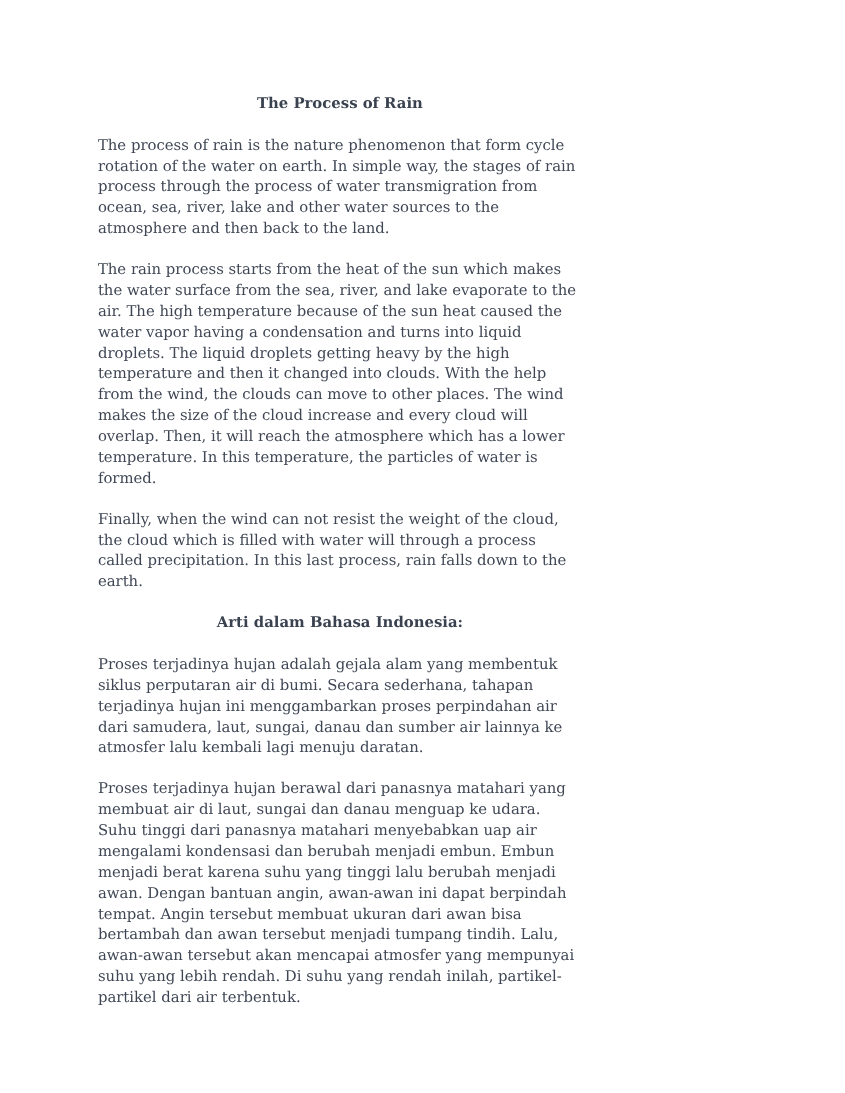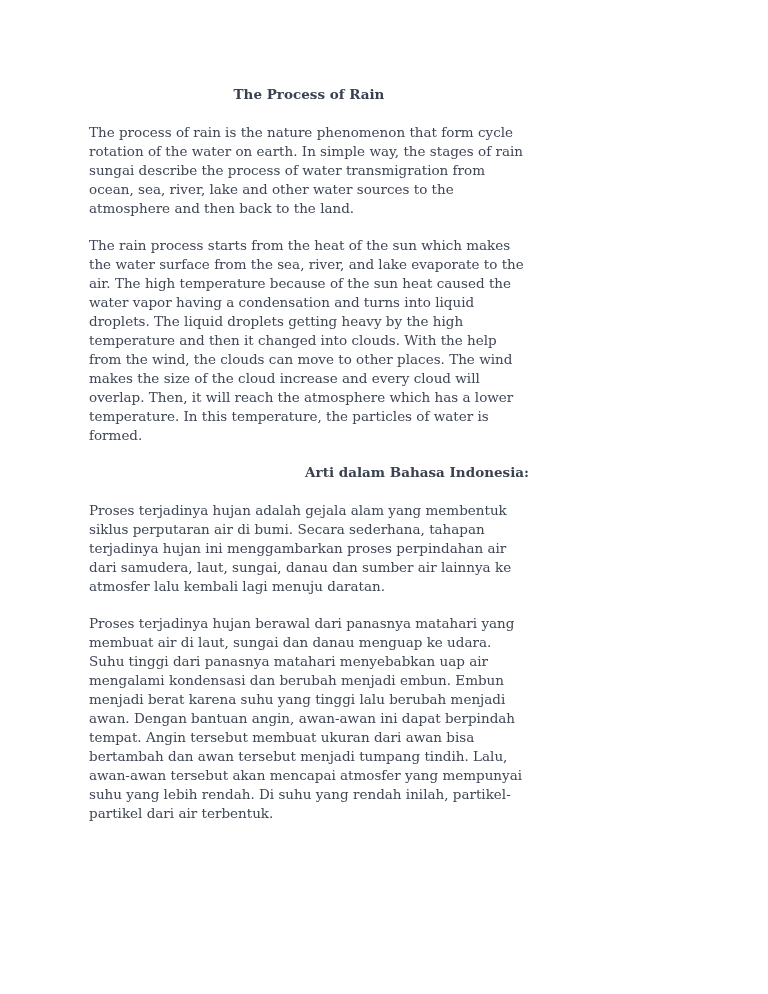--- a/index.html
+++ b/index.html
@@ -27,39 +27,40 @@
   .doc-title {
     font-size: 13.5px;
     font-weight: bold;
     text-align: center;
     margin: 0 0 19px 0;
     color: #3a4250;
   }
   .doc-label {
     font-size: 13.5px;
     font-weight: bold;
-    text-align: right;
+    text-align: center;
     margin: 0 0 19px 0;
     color: #3a4250;
   }
   p.body-par {
     margin: 0 0 18px 0;
   }
 </style>
 </head>
 <body>
 
 <div class="page">
 
   <h1 class="doc-title">The Process of Rain</h1>
 
-  <p class="body-par">The process of rain is the nature phenomenon that form cycle rotation of the water on earth. In simple way, the stages of rain sungai describe the process of water transmigration from ocean, sea, river, lake and other water sources to the atmosphere and then back to the land.</p>
+  <p class="body-par">The process of rain is the nature phenomenon that form cycle rotation of the water on earth. In simple way, the stages of rain process through the process of water transmigration from ocean, sea, river, lake and other water sources to the atmosphere and then back to the land.</p>
 
   <p class="body-par">The rain process starts from the heat of the sun which makes the water surface from the sea, river, and lake evaporate to the air. The high temperature because of the sun heat caused the water vapor having a condensation and turns into liquid droplets. The liquid droplets getting heavy by the high temperature and then it changed into clouds. With the help from the wind, the clouds can move to other places. The wind makes the size of the cloud increase and every cloud will overlap. Then, it will reach the atmosphere which has a lower temperature. In this temperature, the particles of water is formed.</p>
 
+  <p class="body-par">Finally, when the wind can not resist the weight of the cloud, the cloud which is filled with water will through a process called precipitation. In this last process, rain falls down to the earth.</p>
 
   <h2 class="doc-label">Arti dalam Bahasa Indonesia:</h2>
 
 
   <p class="body-par">Proses terjadinya hujan adalah gejala alam yang membentuk siklus perputaran air di bumi. Secara sederhana, tahapan terjadinya hujan ini menggambarkan proses perpindahan air dari samudera, laut, sungai, danau dan sumber air lainnya ke atmosfer lalu kembali lagi menuju daratan.</p>
 
   <p class="body-par">Proses terjadinya hujan berawal dari panasnya matahari yang membuat air di laut, sungai dan danau menguap ke udara. Suhu tinggi dari panasnya matahari menyebabkan uap air mengalami kondensasi dan berubah menjadi embun. Embun menjadi berat karena suhu yang tinggi lalu berubah menjadi awan. Dengan bantuan angin, awan-awan ini dapat berpindah tempat. Angin tersebut membuat ukuran dari awan bisa bertambah dan awan tersebut menjadi tumpang tindih. Lalu, awan-awan tersebut akan mencapai atmosfer yang mempunyai suhu yang lebih rendah. Di suhu yang rendah inilah, partikel-partikel dari air terbentuk.</p>
 
 
 </div>

